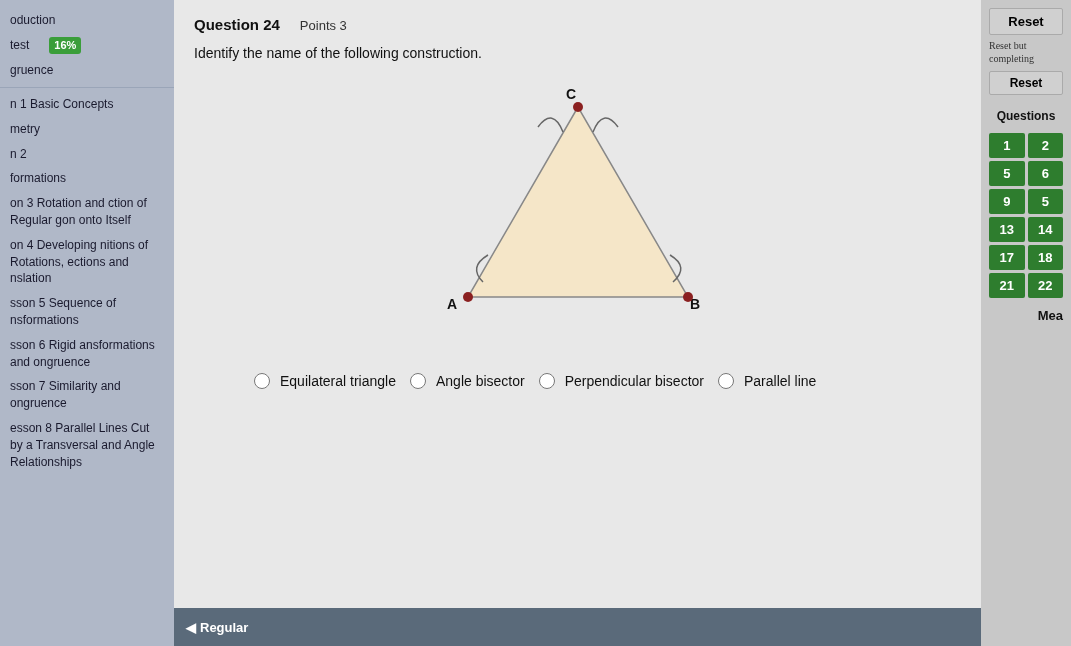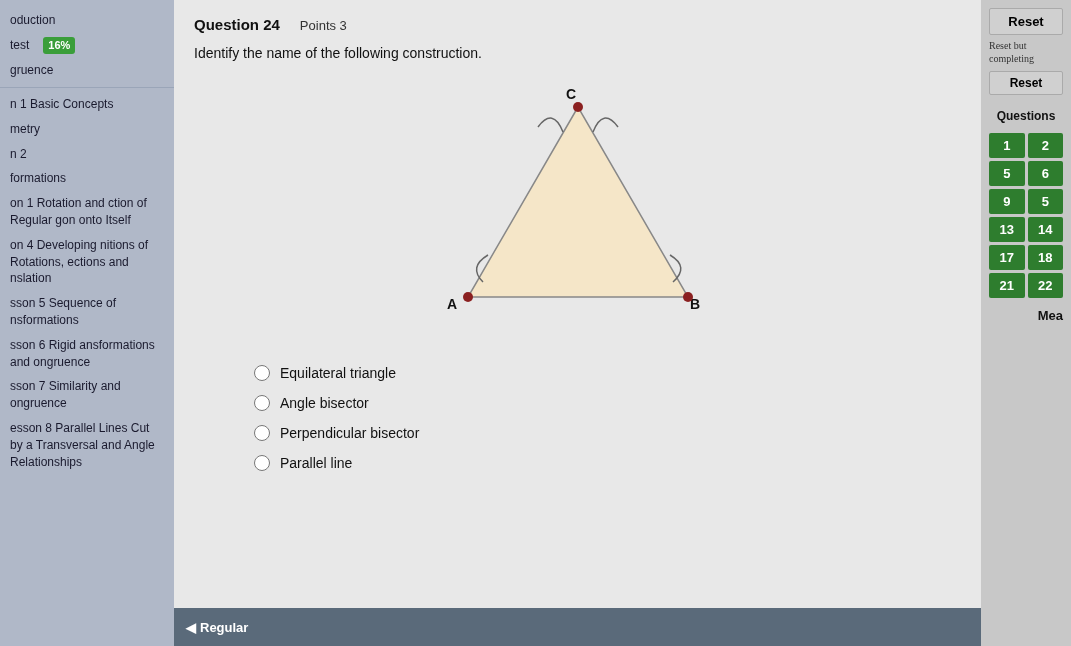--- a/index.html
+++ b/index.html
@@ -24,21 +24,21 @@
     .sidebar-item {
       padding: 4px 10px;
       font-size: 12px;
       color: #1a1a2e;
       cursor: pointer;
       line-height: 1.4;
     }
     .sidebar-item.has-badge {
       display: flex;
       align-items: center;
-      gap: 14px;
+      gap: 20px;
       text-align: center;
     }
     .badge-green {
       background: #3a9e3a;
       color: white;
       font-size: 11px;
       font-weight: bold;
       padding: 1px 5px;
       border-radius: 3px;
     }
@@ -89,23 +89,23 @@
       height: 260px;
     }
     .diagram-container svg {
       position: absolute;
       left: 50%;
       transform: translateX(-50%);
     }
 
     
     .options-container {
-      margin-top: 8px;
-      display: flex;
-      flex-direction: column;
+      margin-top: 16px;
+      display: flex;
+      flex-direction: row;
       gap: 14px;
       padding-left: 60px;
     }
     .option-row {
       display: flex;
       align-items: center;
       gap: 10px;
       font-size: 14px;
       color: #111;
     }
@@ -231,21 +231,21 @@
   <div class="sidebar-item">
     <span>metry</span>
   </div>
   <div class="sidebar-item">
     <span>n 2</span>
   </div>
   <div class="sidebar-item">
     <span>formations</span>
   </div>
   <div class="sidebar-item">
-    <span>on 1 Rotation and ction of Regular gon onto Itself</span>
+    <span>on 3 Rotation and ction of Regular gon onto Itself</span>
   </div>
   <div class="sidebar-item">
     <span>on 4 Developing nitions of Rotations, ections and nslation</span>
   </div>
   <div class="sidebar-item">
     <span>sson 5 Sequence of nsformations</span>
   </div>
   <div class="sidebar-item">
     <span>sson 6 Rigid ansformations and ongruence</span>
   </div>

